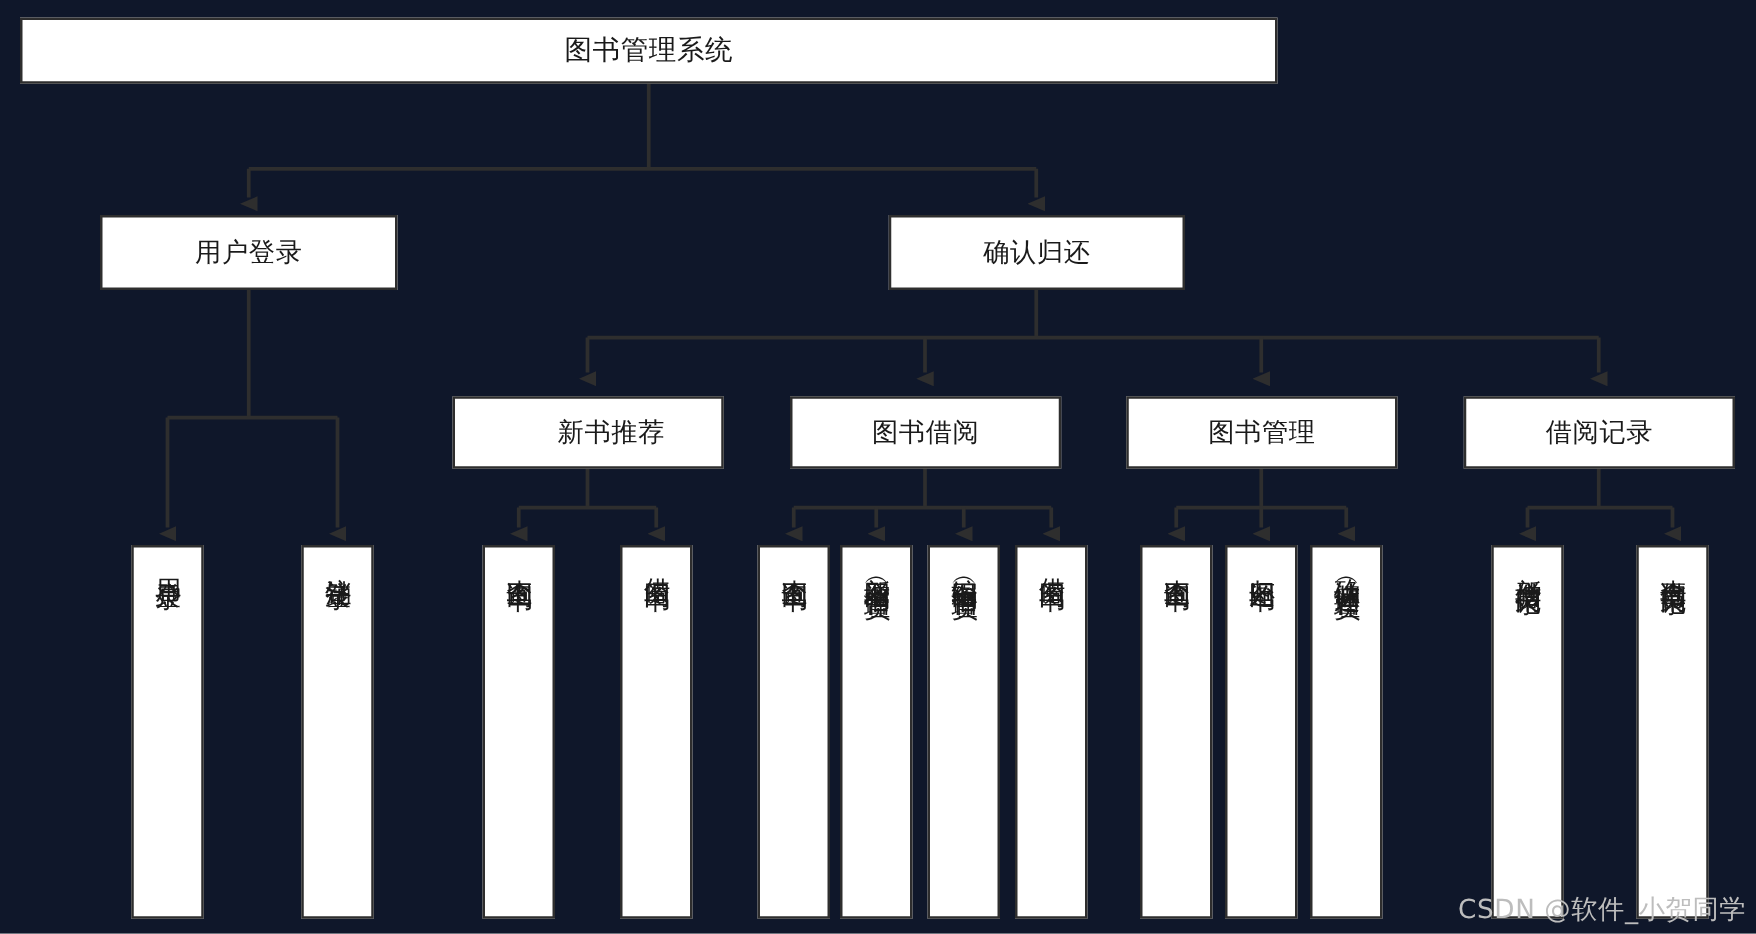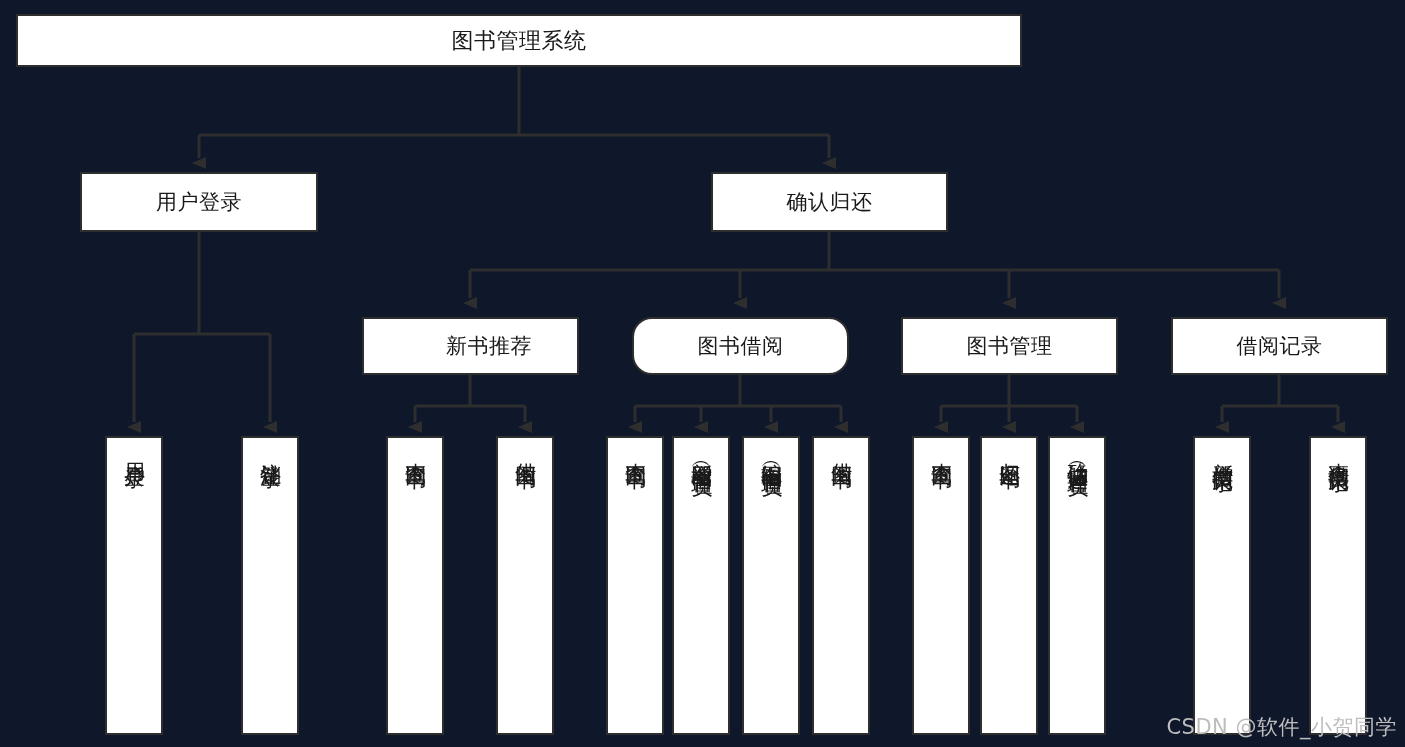--- a/index.html
+++ b/index.html
@@ -136,21 +136,21 @@
   <div class="node horiz" style="left:80px; top:172px; width:238px; height:60px;">
     <span class="label">用户登录</span>
   </div>
   <div class="node horiz" style="left:711px; top:172px; width:237px; height:60px;">
     <span class="label">确认归还</span>
   </div>
 
   <div class="node horiz" style="left:362px; top:317px; width:217px; height:58px;padding-left:37px;">
     <span class="label">新书推荐</span>
   </div>
-  <div class="node horiz" style="left:632px; top:317px; width:217px; height:58px;border-radius:20px;">
+  <div class="node horiz" style="left:632px; top:317px; width:217px; height:58px;">
     <span class="label">图书借阅</span>
   </div>
   <div class="node horiz" style="left:901px; top:317px; width:217px; height:58px;">
     <span class="label">图书管理</span>
   </div>
   <div class="node horiz" style="left:1171px; top:317px; width:217px; height:58px;">
     <span class="label">借阅记录</span>
   </div>
 
   <div class="node vert" style="left:105px; top:436px; width:58px; height:299px;">

